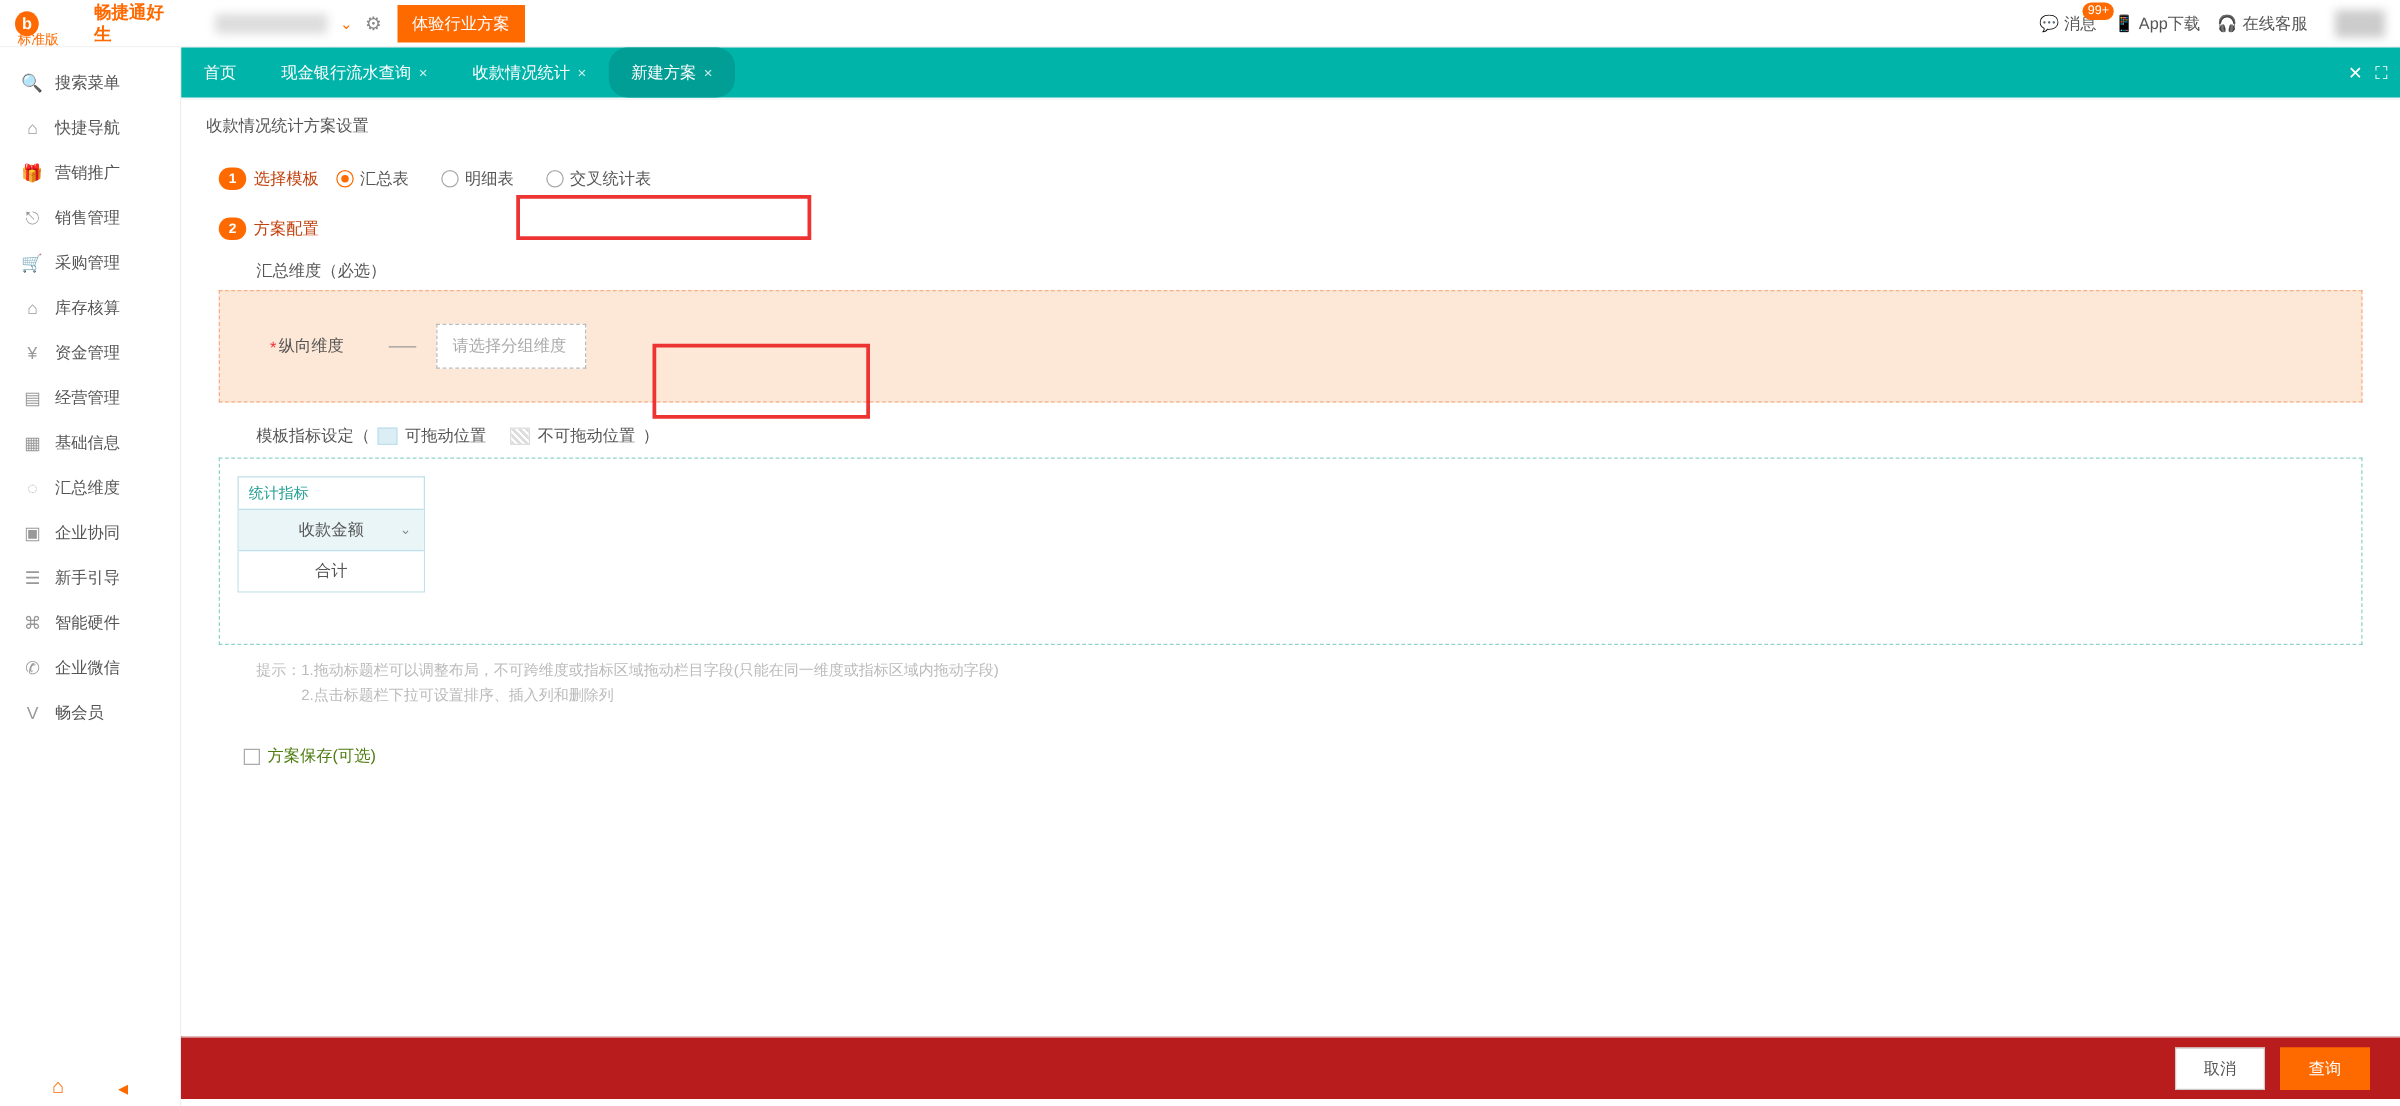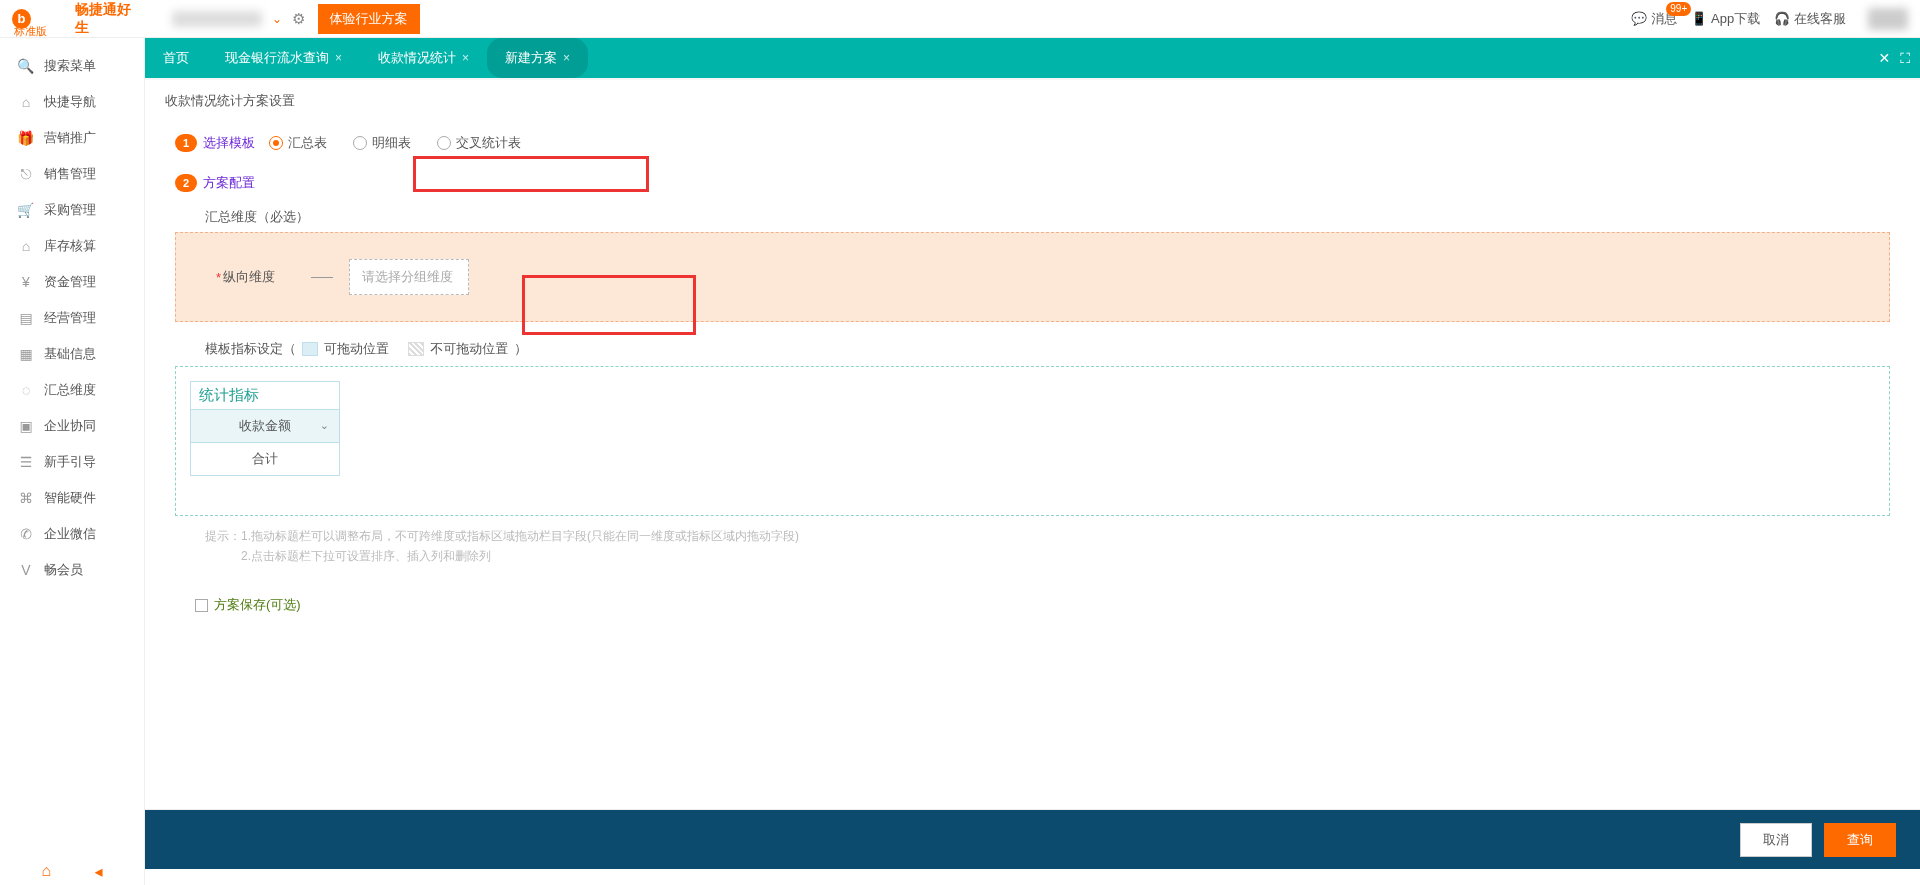--- a/index.html
+++ b/index.html
@@ -38,21 +38,21 @@
 .tab .x { margin-left: 6px; font-size: 12px; opacity: .8;}
 .tabstrip .ts-right { margin-left: auto; display: flex; align-items: center; padding-right: 10px; gap: 10px;}
 .ts-right span { color: #fff; font-size: 14px; cursor: pointer;}
 
 
 .content { flex: 1; overflow: auto; background: #fff; margin: 2px 0 0 0; position: relative; padding-bottom: 60px;}
 .page-title { padding: 12px 20px; font-size: 13px; color: #555;}
 .section { padding: 0 30px 10px 30px; }
 .step-row { display: flex; align-items: center; margin-top: 12px; }
 .step-num { width: 22px; height: 18px; border-radius: 9px; background: #ff6a00; color: #fff; font-size: 11px; display: inline-flex; align-items: center; justify-content: center; margin-right: 6px; font-weight: bold;}
-.step-label { color: #6d28d9; font-size: 13px; }
+.step-label { color: #c2410c; font-size: 13px; }
 
 .red-box { border: 3px solid #e33; position: absolute; pointer-events: none; z-index: 5;}
 .rb1 { left: 268px; top: 76px; width: 236px; height: 36px; }
 .rb2 { left: 377px; top: 195px; width: 174px; height: 60px; }
 
 .radio-group { display: inline-flex; align-items: center; margin-left: 14px; gap: 26px;}
 .radio { display: inline-flex; align-items: center; cursor: pointer; font-size: 13px; color: #555;}
 .rdot { width: 14px; height: 14px; border: 1px solid #aaa; border-radius: 50%; margin-right: 5px; position: relative; display:inline-block;}
 .rdot.sel { border-color: #ff6a00; }
 .rdot.sel::after { content:''; position:absolute; inset:3px; background:#ff6a00; border-radius:50%;}
@@ -65,30 +65,30 @@
 .req-line { width: 22px; height: 1px; background: #999; margin-right: 16px;}
 .req-input { border: 1px dashed #bbb; background: #fff; padding: 8px 12px; color: #aaa; font-size: 13px; min-width: 120px;}
 
 .legend-row { margin: 18px 0 8px 30px; display: flex; align-items: center; color: #555; font-size: 13px; gap: 6px;}
 .sw { width: 16px; height: 14px; display:inline-block;}
 .sw-drag { background: #dbeef5; border: 1px solid #bfe0ea;}
 .sw-nodr { background: repeating-linear-gradient(45deg,#ddd,#ddd 2px,#fff 2px,#fff 4px); border:1px solid #ddd;}
 
 .ind-area { border: 1px dashed #8fd3c8; margin: 0 0 10px 0; padding: 14px; min-height: 150px;}
 .ind-table { border: 1px solid #bfe0ea; width: 150px; background:#fff;}
-.ind-head { color: #22a094; font-size: 15px; padding: 4px 8px;}
+.ind-head { color: #22a094; font-size: 12px; padding: 4px 8px;}
 .ind-cell { border-top: 1px solid #bfe0ea; background: #eaf5f8; padding: 7px 0; text-align: center; color: #555; font-size: 13px; position: relative;}
 .ind-cell .chev { position: absolute; right: 10px; top: 9px; color: #888; font-size: 11px;}
 .ind-cell.plain { background:#fff;}
 
 .tips { margin: 6px 0 0 30px; color: #bbb; font-size: 12px; line-height: 20px;}
 .chk-row { margin: 30px 0 0 20px; display: flex; align-items: center; color: #4d7c0f; font-size: 13px;}
 .chk { width: 13px; height: 13px; border: 1px solid #aaa; margin-right: 6px; display:inline-block;}
 
-.footer-bar { position: fixed; bottom: 16px; left: 145px; right: 0; height: 60px; background: #0c4a6e; border-top: 1px solid #eee; display: flex; align-items: center; justify-content: flex-end; padding: 0 24px; gap: 12px;}
+.footer-bar { position: fixed; bottom: 6px; left: 145px; right: 0; height: 50px; background: #b91c1c; border-top: 1px solid #eee; display: flex; align-items: center; justify-content: flex-end; padding: 0 24px; gap: 12px;}
 .btn { padding: 7px 22px; font-size: 13px; cursor: pointer; border: 1px solid #ccc; background: #fff; color: #555;}
 .btn.pri { background: #ff6a00; color: #fff; border-color: #ff6a00;}
 </style>
 </head>
 <body>
 
 <div class="topbar">
   <div class="logo-area">
     <span class="logo-icon">b</span>
     <span class="logo-text">畅捷通好生</span>

